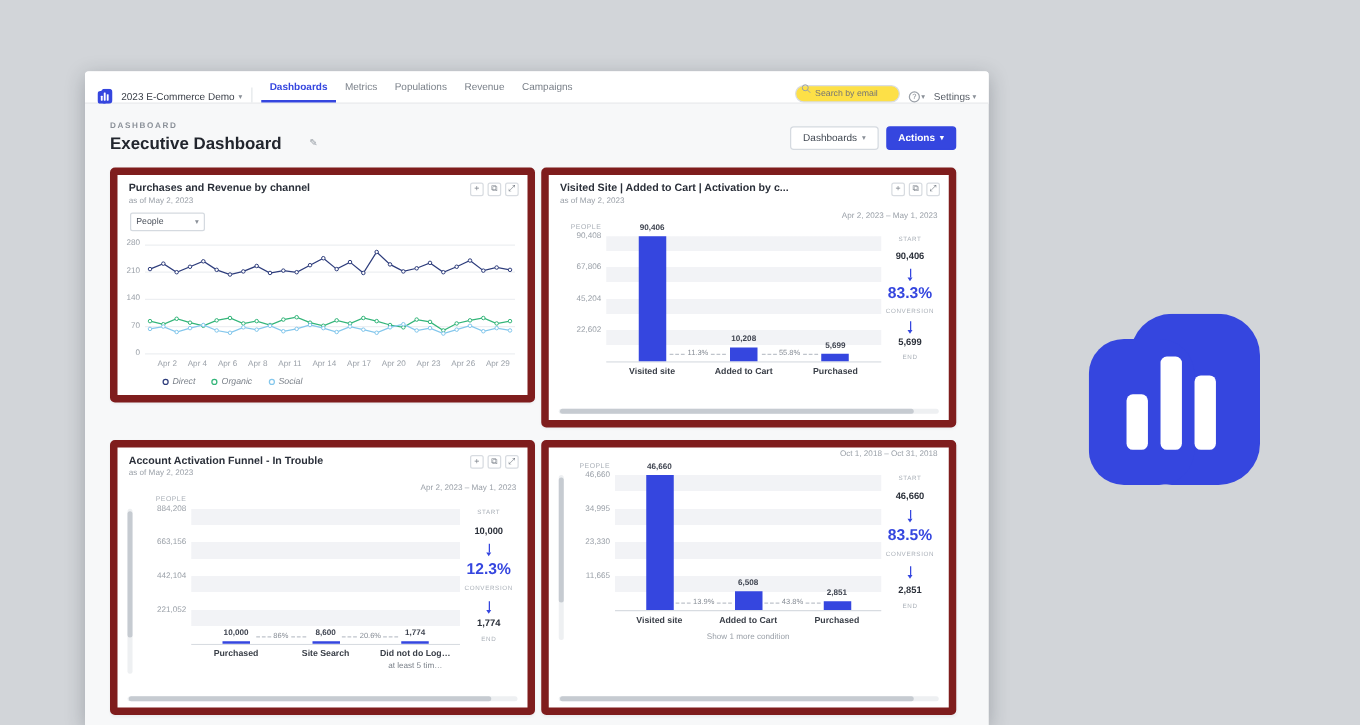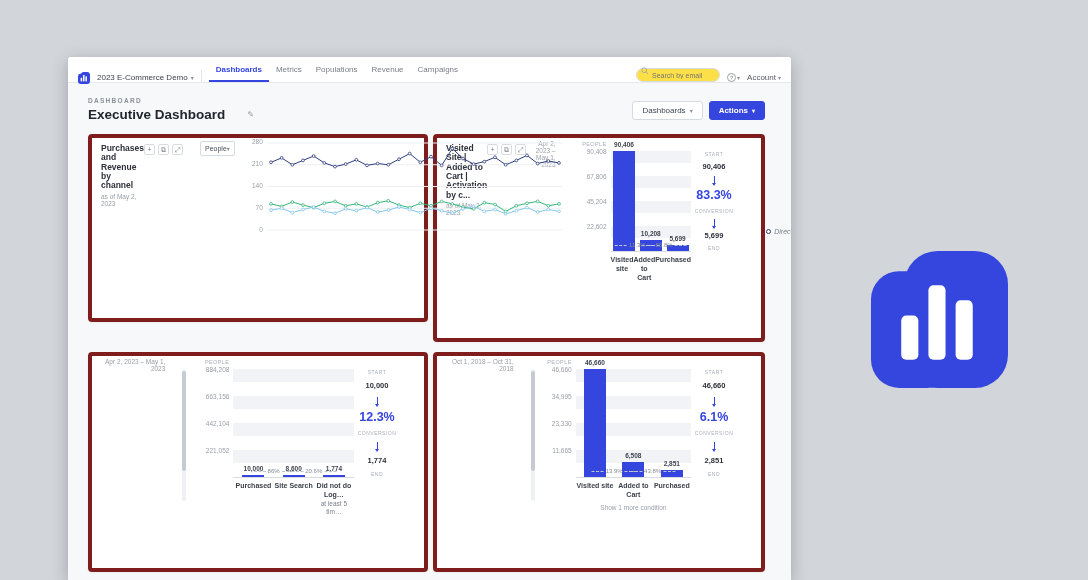--- a/index.html
+++ b/index.html
@@ -31,21 +31,21 @@
   h1{font-size:13.5px;color:#22262e;font-weight:bold}
   .pencil{font-size:8px;color:#9aa0a8}
   .hdr-btns{display:flex;gap:6px;margin-top:4px}
   .btn{font-size:8px;border-radius:3px;padding:4px 9px;display:flex;align-items:center;gap:4px}
   .btn.white{background:#fff;border:1px solid #d5dae0;color:#3f4650}
   .btn.blue{background:var(--brand);border:1px solid var(--brand);color:#fff;font-weight:bold}
   
   .grid{display:flex;gap:5px;padding:12px 26px 0 20px}
   .colL{width:340px;display:flex;flex-direction:column}
   .colR{width:332px;display:flex;flex-direction:column}
-  .panel{background:#fff;border:4px solid #7f1d1d;border-radius:4px;box-shadow:0 1px 2px rgba(40,45,60,.05);display:flex;flex-direction:row}
+  .panel{background:#fff;border:6px solid #7f1d1d;border-radius:4px;box-shadow:0 1px 2px rgba(40,45,60,.05);display:flex;flex-direction:column}
   .p-head{display:flex;justify-content:space-between;align-items:flex-start;padding:6px 7px 3px 9px}
   .p-head h3{font-size:8.5px;color:#2b303a;line-height:1.1}
   .p-asof{font-size:6.5px;color:#9aa0a8;margin-top:2px}
   .p-icons{display:flex;gap:3px}
   .icon-btn{width:11px;height:11px;border:1px solid #d8dce1;border-radius:2px;color:#7a8089;font-size:7px;line-height:9px;text-align:center;background:#fff;padding:0}
   
   .metric-select{width:60px;height:15px;border:1px solid #d5dae0;border-radius:2px;margin:3px 0 6px 10px;display:flex;align-items:center;justify-content:space-between;padding:0 4px;font-size:7px;color:#4a505a;background:#fff;cursor:pointer}
   .line-wrap{display:flex;padding:0 10px 0 6px}
   .ly-axis{width:26px;display:flex;flex-direction:column;justify-content:space-between;text-align:right;font-size:6.5px;color:#9aa0a8;height:95px;padding-right:4px}
   .line-plot{flex:1;height:95px;position:relative}
@@ -132,21 +132,21 @@
           <circle cx="4" cy="4" r="3" fill="none" stroke="#9aa0a8"></circle>
           <line x1="6.3" y1="6.3" x2="9" y2="9" stroke="#9aa0a8"></line>
         </svg>
       <input placeholder="Search by email" style="">
     </div>
     <div class="help">
       <span class="help-circle">?</span>
       <span class="chev">▾</span>
     </div>
     <div class="settings">
-      <span>Account</span>
+      <span>Settings</span>
       <span class="chev">▾</span>
     </div>
   </nav>
 
   <div class="dash-header">
     <div>
       <div class="eyebrow">DASHBOARD</div>
       <div class="title-row">
         <h1>Executive Dashboard</h1>
         <span class="pencil">✎</span>
@@ -301,20 +301,31 @@
             <span>Apr 29</span>
           </div>
         <div class="legend">
             <span class="legend-item"><span class="dot" style="border-color: rgb(46, 61, 124);"></span>Direct</span>
             <span class="legend-item"><span class="dot" style="border-color: rgb(51, 181, 121);"></span>Organic</span>
             <span class="legend-item"><span class="dot" style="border-color: rgb(132, 199, 236);"></span>Social</span>
           </div>
       </section>
 
       <section class="panel" style="height:220px;margin-top:30px">
+        <header class="p-head">
+          <div>
+            <h3>Account Activation Funnel - In Trouble</h3>
+            <div class="p-asof">as of May 2, 2023</div>
+          </div>
+          <div class="p-icons">
+            <button class="icon-btn">+</button>
+            <button class="icon-btn">⧉</button>
+            <button class="icon-btn">⤢</button>
+          </div>
+        </header>
         <div class="f-date">Apr 2, 2023 – May 1, 2023</div>
         <div class="f-body">
           <div class="v-scroll" style="height:132px">
               <div class="v-thumb"></div>
             </div>
           <div class="f-axis wide" style="height:108px">
             <div class="f-unit">PEOPLE</div>
           <div class="f-tick" style="top: 0%;">884,208</div>
               <div class="f-tick" style="top: 25%;">663,156</div>
               <div class="f-tick" style="top: 50%;">442,104</div>
@@ -502,21 +513,21 @@
                 <div class="f-lab">
                   <div>Purchased</div>
                 </div>
               </div>
             <div class="f-footer">Show 1 more condition</div>
           </div>
           <div class="f-summary" style="height:108px">
             <div class="s-cap">START</div>
             <div class="s-val">46,660</div>
             <div class="s-arrow"></div>
-            <div class="s-pct">6.1%</div>
+            <div class="s-pct">83.5%</div>
             <div class="s-cap">CONVERSION</div>
             <div class="s-arrow"></div>
             <div class="s-val">2,851</div>
             <div class="s-cap">END</div>
           </div>
         </div>
         <div class="h-scroll">
             <div class="h-thumb"></div>
           </div>
       </section>

